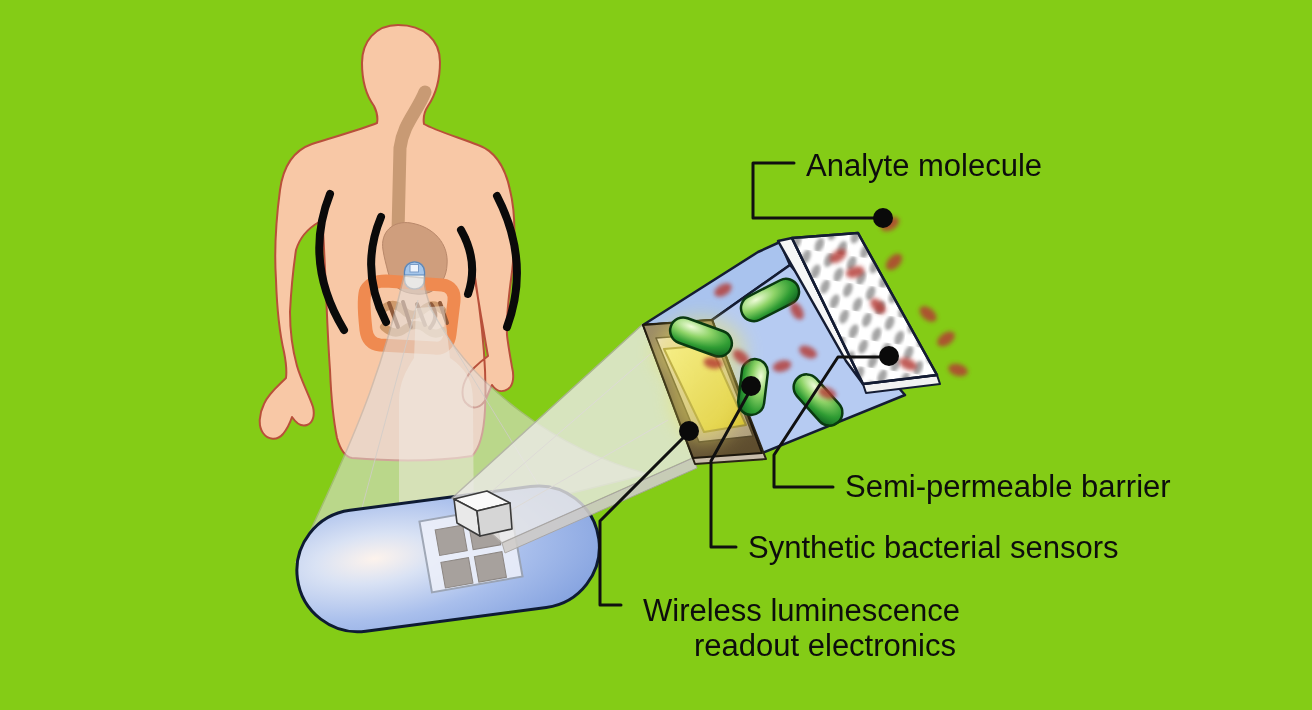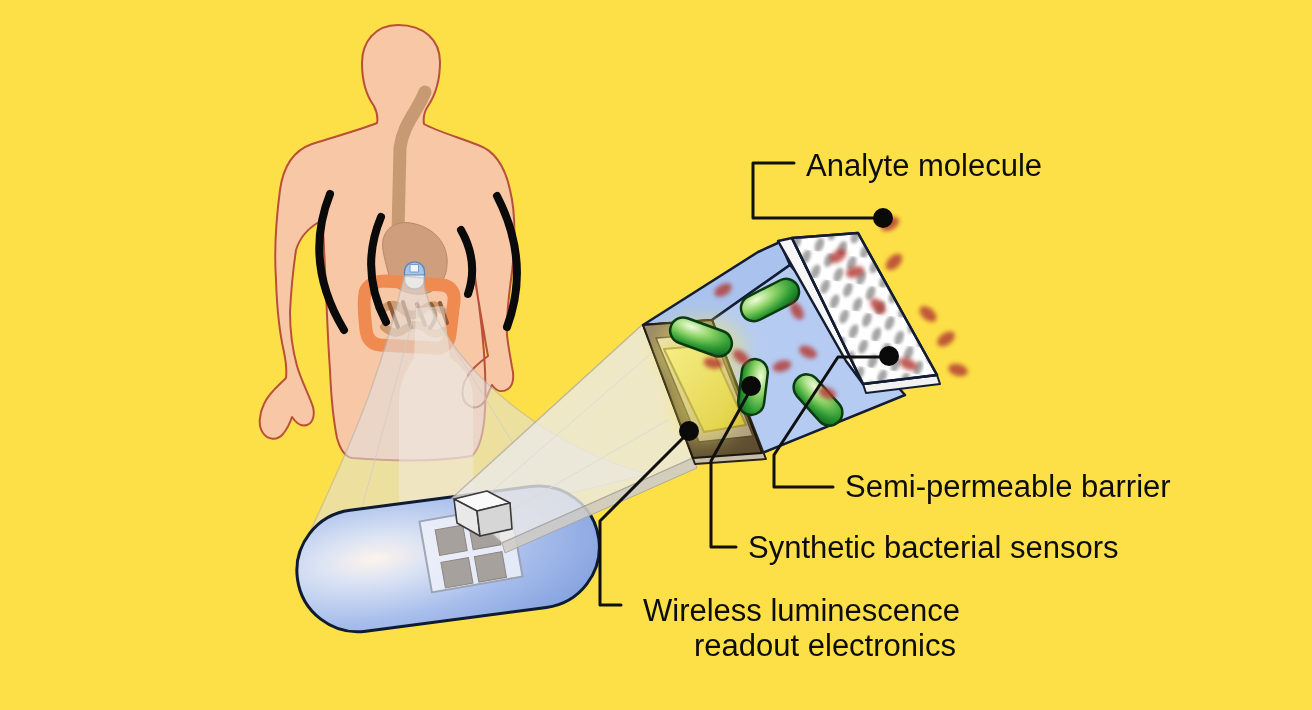--- a/index.html
+++ b/index.html
@@ -1,16 +1,16 @@
 <!DOCTYPE html>
 <html><head>
 <meta charset="utf-8">
 <style>
   html,body{margin:0;padding:0;background:#ffffff;}
-  .stage{width:1312px;height:710px;position:relative;background:#fde047;overflow:hidden;}
+  .stage{width:1312px;height:710px;position:relative;background:#84cc16;overflow:hidden;}
   svg{display:block;}
   text.lbl{font-family:"Liberation Sans","DejaVu Sans",sans-serif;font-size:31px;fill:#0d0d0d;}
 </style>
 </head>
 <body>
 
 <div class="stage">
 <svg width="1312" height="710" viewBox="0 0 1312 710" xmlns="http://www.w3.org/2000/svg">
   <defs>
     <radialGradient id="capsuleGrad" cx="26%" cy="42%" r="90%">

